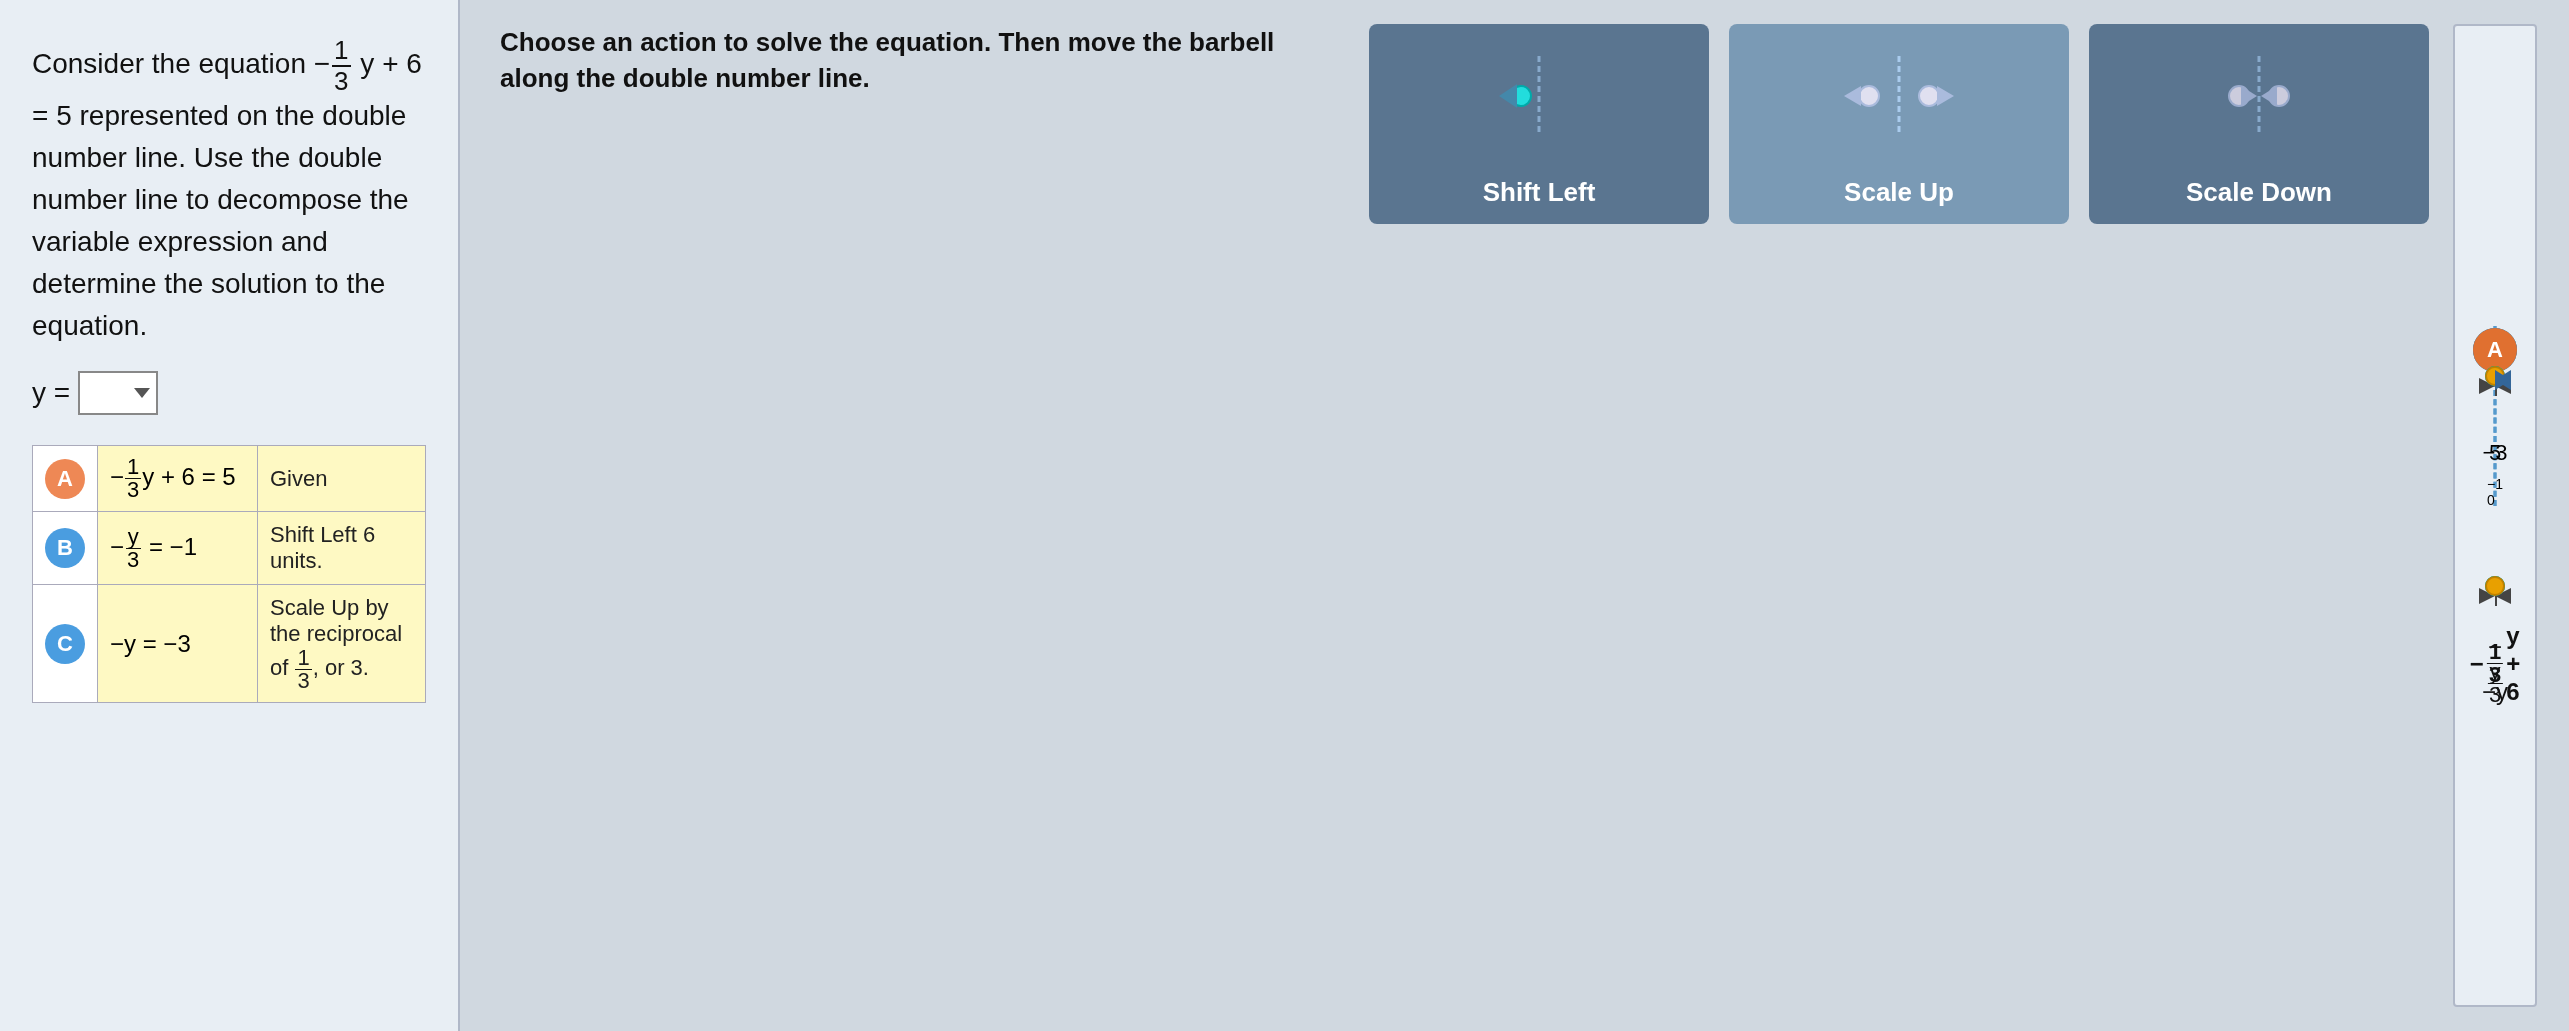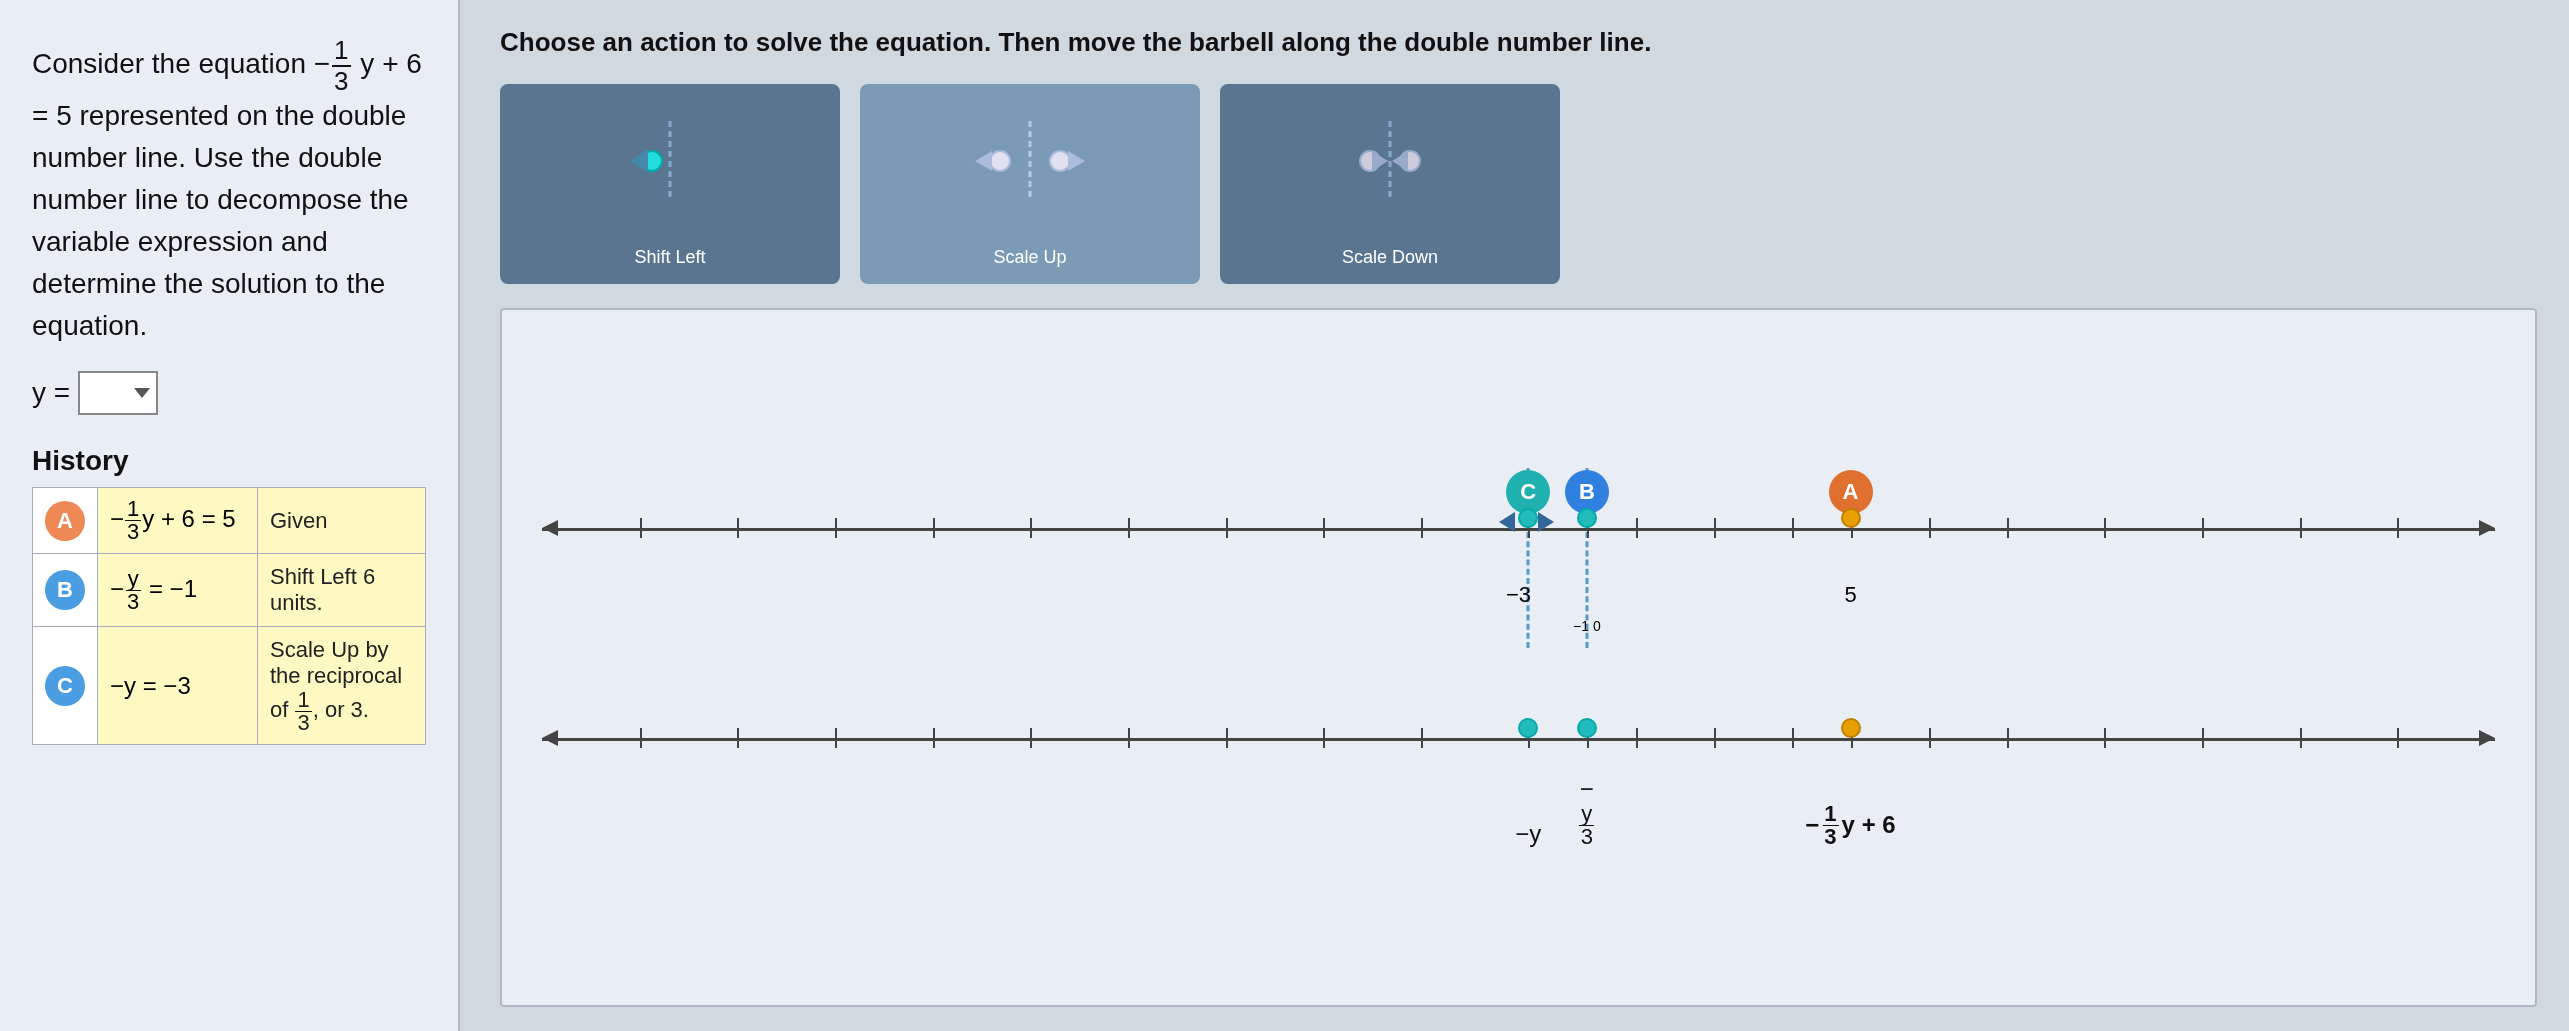--- a/index.html
+++ b/index.html
@@ -122,21 +122,21 @@
       font-size: 22px;
       margin: 0 1px;
     }
     .fraction-inline .num { border-bottom: 1.5px solid #111; padding: 0 2px; line-height: 1; }
     .fraction-inline .den { padding: 0 2px; line-height: 1; }
 
     
     .right-panel {
       flex: 1;
       display: flex;
-      flex-direction: column;
+      flex-direction: row;
       padding: 24px 32px 24px 40px;
       gap: 24px;
     }
 
     .instruction-text {
       font-size: 26px;
       color: #111;
       font-weight: bold;
       line-height: 1.4;
     }
@@ -156,23 +156,23 @@
       flex-direction: column;
       align-items: center;
       justify-content: flex-end;
       padding-bottom: 16px;
       cursor: pointer;
       position: relative;
       overflow: hidden;
     }
 
     .action-btn-label {
-      font-size: 18px;
+      font-size: 26px;
       color: white;
-      font-weight: normal;
+      font-weight: bold;
       margin-top: 10px;
     }
 
     
     .btn-icon-area {
       flex: 1;
       display: flex;
       align-items: center;
       justify-content: center;
       width: 100%;
@@ -215,21 +215,20 @@
 
   <div class="y-equals">
     <span>y =</span>
     <div class="y-input-box">
       <span class="input-text"></span>
       <div class="dropdown-arrow"></div>
     </div>
   </div>
 
   <div class="history-section">
-    <div class="history-title">History</div>
     <table class="history-table">
       <tbody>
 
         <tr>
           <td class="badge-cell">
             <span class="badge badge-a">A</span>
           </td>
           <td class="eq-cell">
             −<span class="fraction-inline">
                 <span class="num">1</span>

